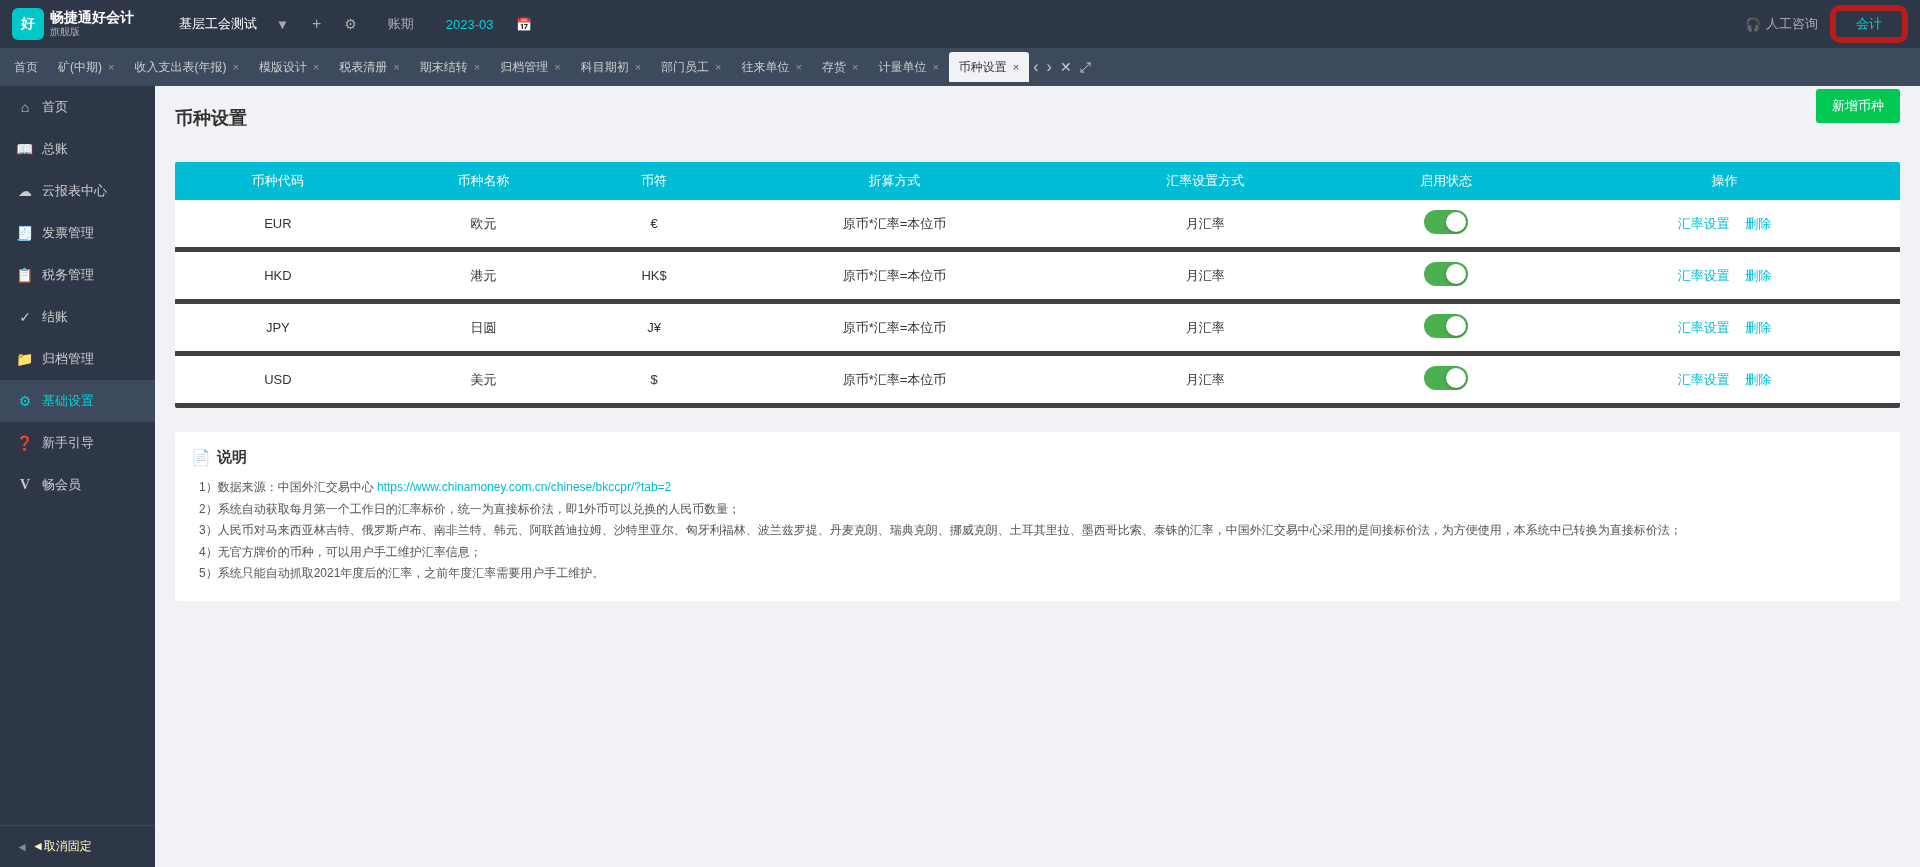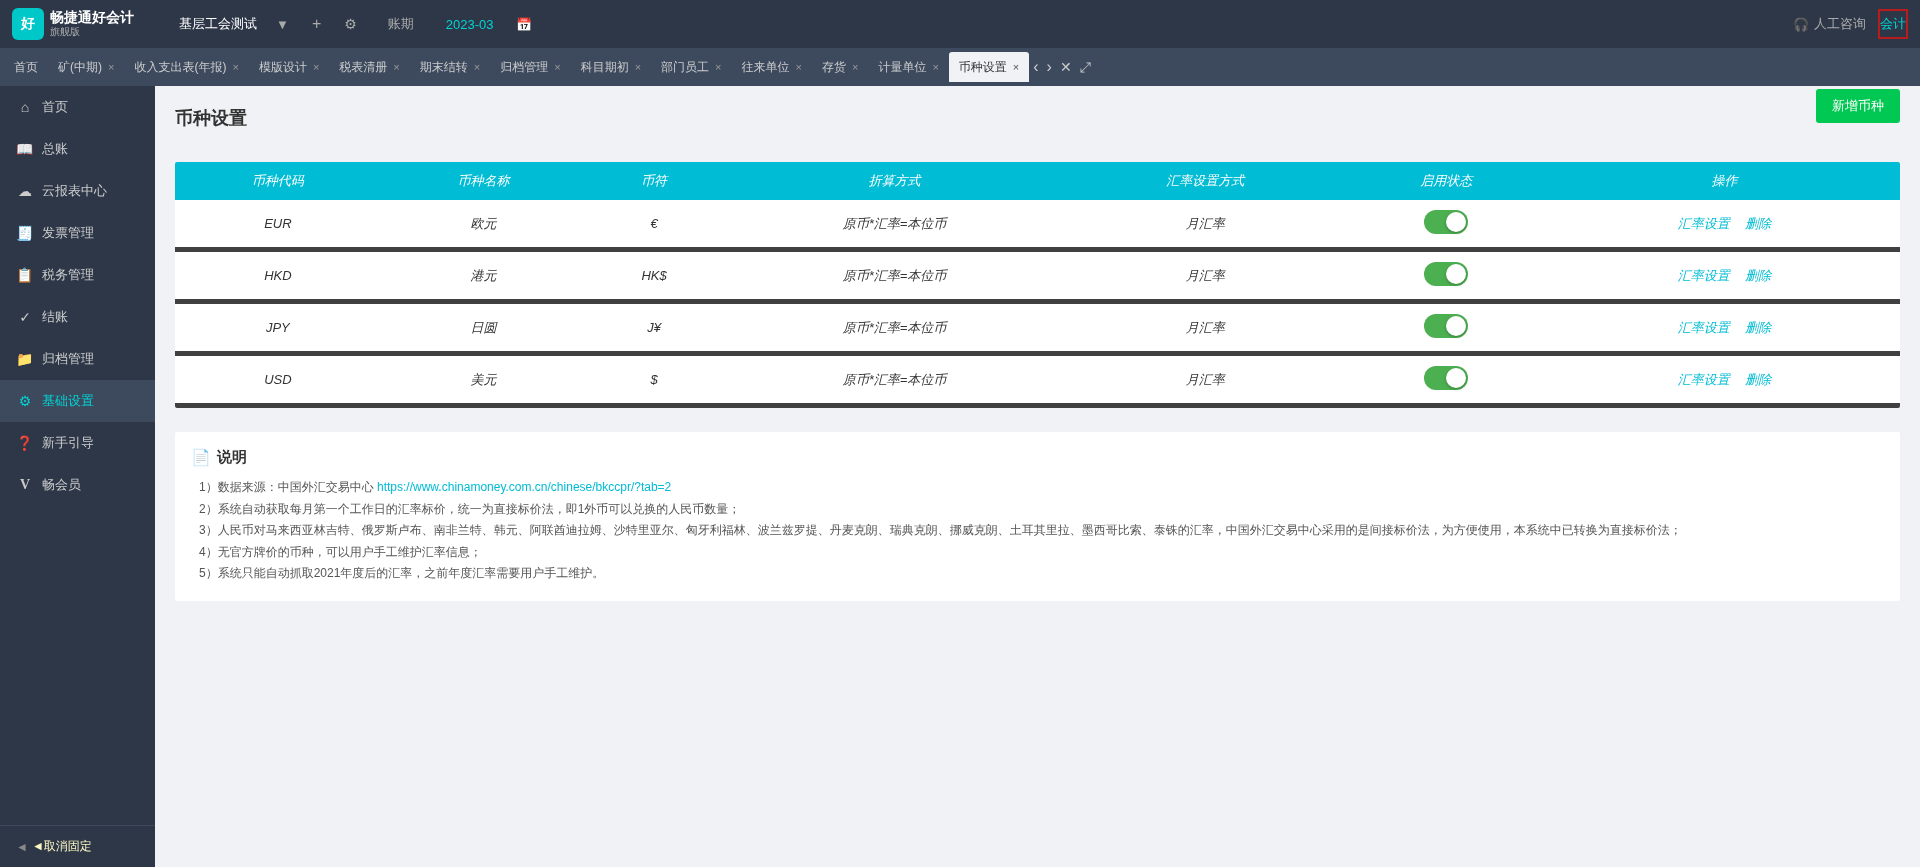--- a/index.html
+++ b/index.html
@@ -5,21 +5,21 @@
     * { box-sizing: border-box; margin: 0; padding: 0; }
     body { font-family: "Microsoft YaHei", "PingFang SC", sans-serif; font-size: 13px; background: #f0f2f5; color: #333; display: flex; flex-direction: column; height: 867px; overflow: hidden; }
 
     
     .top-bar { display: flex; align-items: center; background: #2d3748; height: 48px; padding: 0 12px; flex-shrink: 0; }
     .logo-area { display: flex; align-items: center; gap: 6px; width: 155px; }
     .logo-icon { width: 32px; height: 32px; background: #00c8c8; border-radius: 6px; display: flex; align-items: center; justify-content: center; color: white; font-weight: bold; font-size: 14px; }
     .workspace-area { display: flex; align-items: center; gap: 19px; flex: 1; padding-left: 12px; }
     .top-right { display: flex; align-items: center; gap: 12px; margin-left: auto; }
     .help-btn { color: #aaa; cursor: pointer; display: flex; align-items: center; gap: 4px; font-size: 13px; }
-    .account-btn { background: transparent; border: 2px solid #b91c1c; color: #00d4d4; padding: 4px 0; border-radius: 0; cursor: pointer; font-size: 13px; }
+    .account-btn { background: transparent; border: 6px solid #b91c1c; color: #00d4d4; padding: 4px 20px; border-radius: 10px; cursor: pointer; font-size: 13px; }
 
     
     .tab-bar { display: flex; align-items: center; background: #3d4a5e; height: 38px; flex-shrink: 0; padding: 0 4px; overflow: hidden; }
     .tab-item { display: flex; align-items: center; height: 30px; padding: 0 10px; color: #ccc; font-size: 12px; cursor: pointer; white-space: nowrap; border-radius: 3px 3px 0 0; gap: 4px; }
     .tab-item.active { background: #f0f2f5; color: #333; }
     .tab-item .tab-close { color: #999; font-size: 11px; margin-left: 2px; cursor: pointer; }
     .tab-nav { color: #ccc; font-size: 16px; cursor: pointer; padding: 0 4px; }
     .tab-close-all { color: #ccc; font-size: 14px; cursor: pointer; padding: 0 4px; }
     .tab-expand { color: #ccc; font-size: 14px; cursor: pointer; padding: 0 4px; }
 
@@ -32,21 +32,21 @@
     .nav-item.active { color: #00d4d4; background: #3d4a5e; }
     .nav-icon { width: 18px; height: 18px; display: flex; align-items: center; justify-content: center; font-size: 14px; flex-shrink: 0; }
     .sidebar-bottom { margin-top: auto; padding: 12px 16px; color: #888; font-size: 12px; cursor: pointer; display: flex; align-items: center; gap: 4px; border-top: 1px solid #3d4a5e; }
 
     
     .content { flex: 1; background: #f0f2f5; padding: 20px; overflow-y: auto; }
     .page-title { font-size: 18px; font-weight: bold; color: #333; margin-bottom: 16px; }
     .new-btn { background: #00c853; color: white; border: none; padding: 8px 16px; border-radius: 3px; cursor: pointer; font-size: 13px; float: right; margin-top: -40px; }
 
     
-    .table-wrapper { background: white; border-radius: 2px; overflow: hidden; font-style: italic; }
+    .table-wrapper { background: white; border-radius: 2px; overflow: hidden; }
     .data-table { width: 100%; border-collapse: collapse; }
     .data-table thead tr { background: #00bcd4; color: white; }
     .data-table thead th { padding: 10px 12px; font-weight: normal; font-size: 13px; text-align: center; }
     .data-table tbody tr { border-bottom: 5px solid #404040; }
     .data-table tbody td { padding: 10px 12px; text-align: center; font-size: 13px; color: #333; }
     .action-link { color: #00bcd4; cursor: pointer; text-decoration: none; margin: 0 6px; }
     .action-delete { color: #00bcd4; cursor: pointer; text-decoration: none; margin: 0 6px; }
 
     
     .toggle { display: inline-flex; align-items: center; cursor: pointer; }

